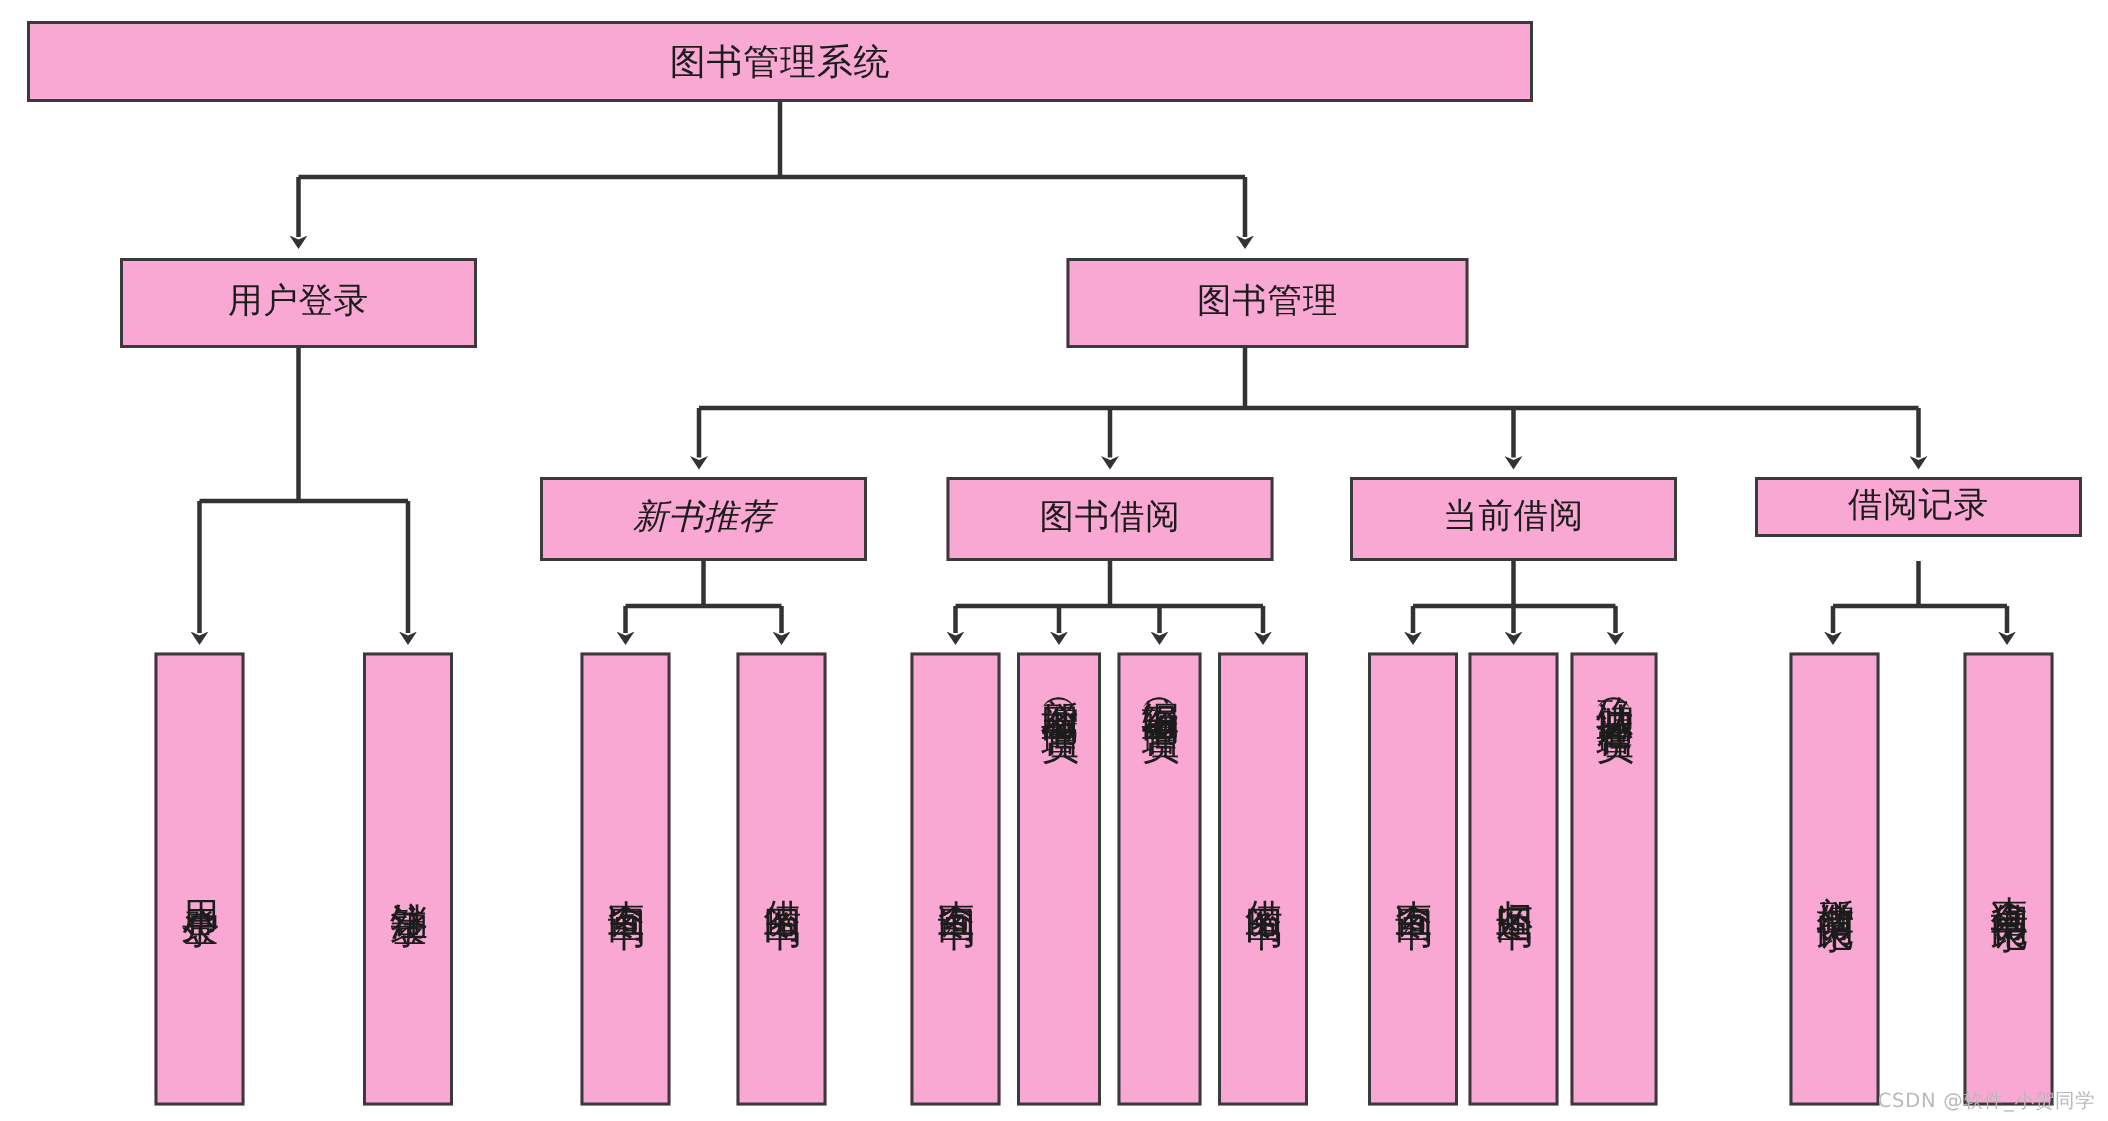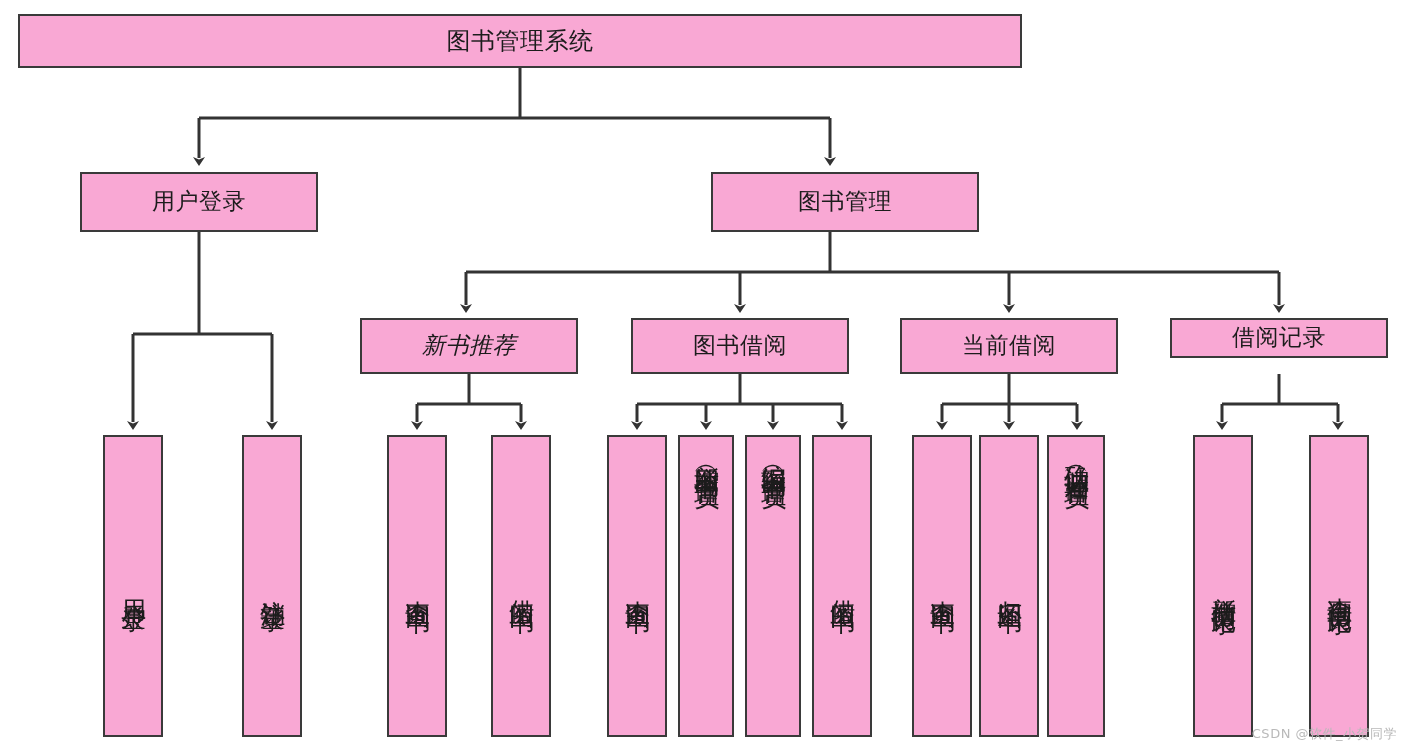--- a/index.html
+++ b/index.html
@@ -140,21 +140,21 @@
   <div class="node horiz" style="left:711px; top:172px; width:268px; height:60px;">
     <span class="label">图书管理</span>
   </div>
 
   <div class="node horiz" style="left:360px; top:318px; width:218px; height:56px;font-style:italic;">
     <span class="label">新书推荐</span>
   </div>
   <div class="node horiz" style="left:631px; top:318px; width:218px; height:56px;">
     <span class="label">图书借阅</span>
   </div>
-  <div class="node horiz" style="left:900px; top:318px; width:218px; height:56px;">
+  <div class="node horiz" style="left:900px; top:318px; width:218px; height:56px;font-family:Liberation Mono, monospace;">
     <span class="label">当前借阅</span>
   </div>
   <div class="node horiz" style="left:1170px; top:318px; width:218px; height:40px;">
     <span class="label">借阅记录</span>
   </div>
 
   <div class="node vert centered" style="left:103px; top:435px; width:60px; height:302px;">
     <span class="label">用户登录</span>
   </div>
   <div class="node vert centered" style="left:242px; top:435px; width:60px; height:302px;">

